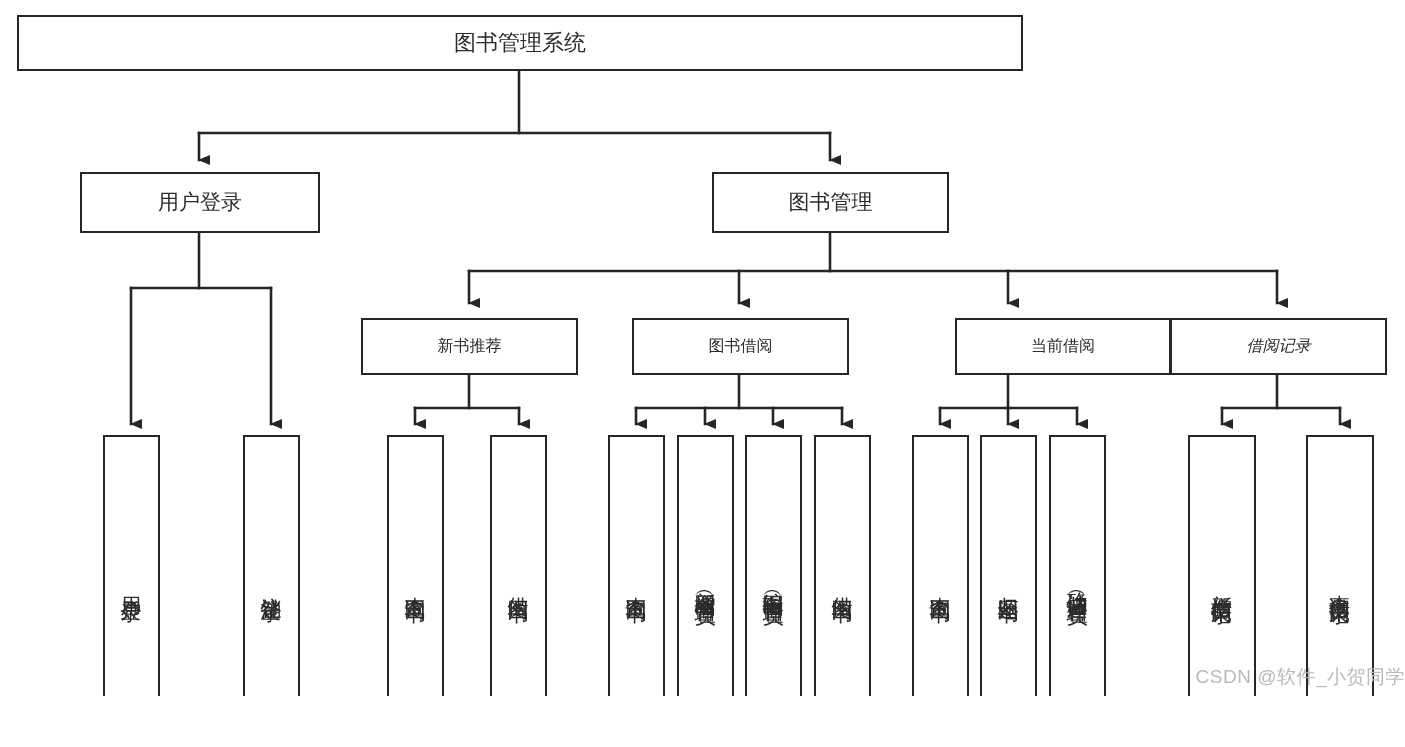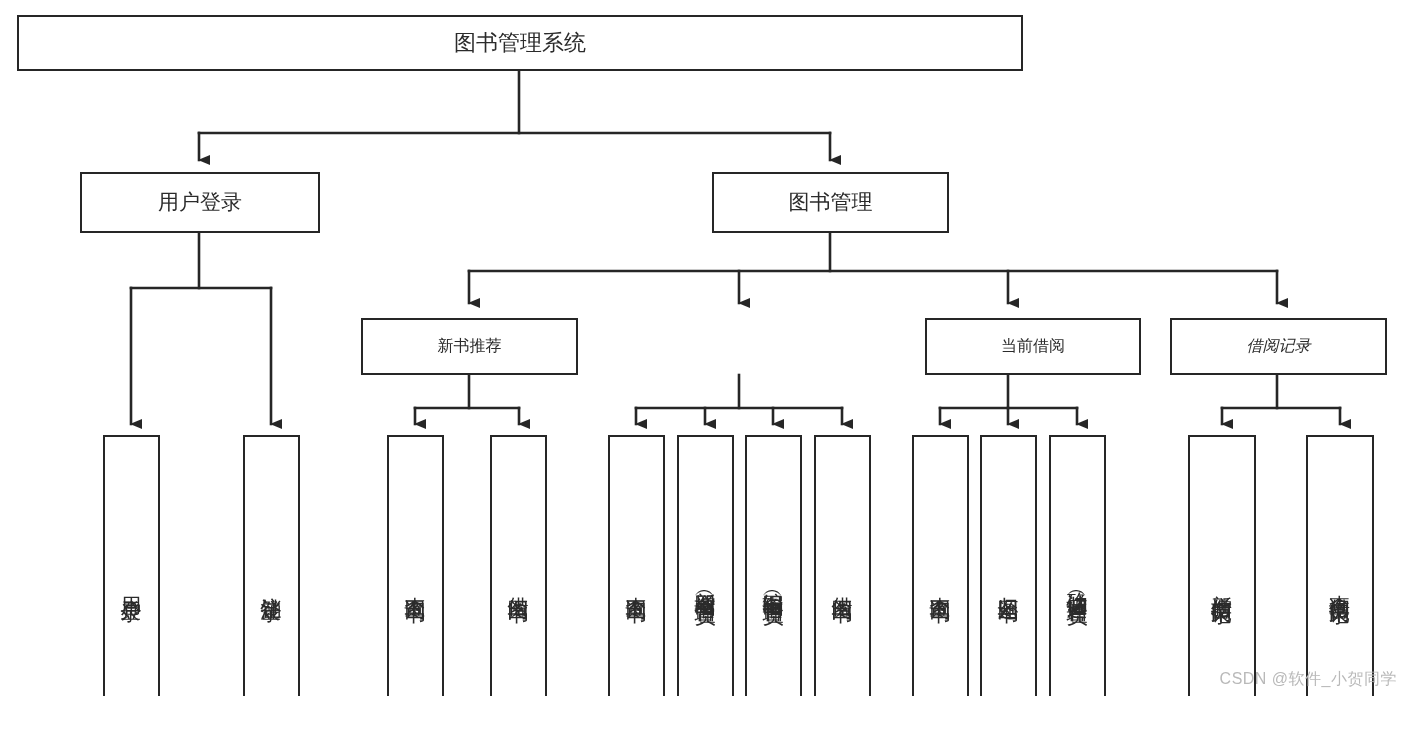--- a/index.html
+++ b/index.html
@@ -53,23 +53,23 @@
   }
   .node.leaf .label {
     writing-mode: vertical-rl;
     text-orientation: upright;
     letter-spacing: 2px;
     line-height: 1;
     white-space: normal;
   }
   #watermark {
     position: absolute;
-    right: 8px;
+    right: 0;
     bottom: 6px;
-    font-size: 16px;
+    font-size: 19px;
     color: #b9b9b9;
     letter-spacing: 0.5px;
     white-space: nowrap;
     pointer-events: none;
   }
 </style>
 </head>
 <body>
 
 <div id="canvas">
@@ -137,22 +137,25 @@
   </div>
 
   <div class="node level2" style="left:712px; top:172px; width:237px; height:61px;">
     <span class="label">图书管理</span>
   </div>
 
   <div class="node level3" style="left:361px; top:318px; width:217px; height:57px;">
     <span class="label">新书推荐</span>
   </div>
 
-
-  <div class="node level3" style="left:925px; top:318px; width:216px; height:57px;">
+  <div class="node level3" style="left:632px; top:318px; width:217px; height:57px;">
+    <span class="label">图书借阅</span>
+  </div>
+
+  <div class="node level3" style="left:955px; top:318px; width:216px; height:57px;">
     <span class="label">当前借阅</span>
   </div>
 
   <div class="node level3" style="left:1170px; top:318px; width:217px; height:57px;font-style:italic;">
     <span class="label">借阅记录</span>
   </div>
 
   <div class="node leaf" style="left:103px; top:435px; width:57px; height:298px;">
     <span class="label">用户登录</span>
   </div>

